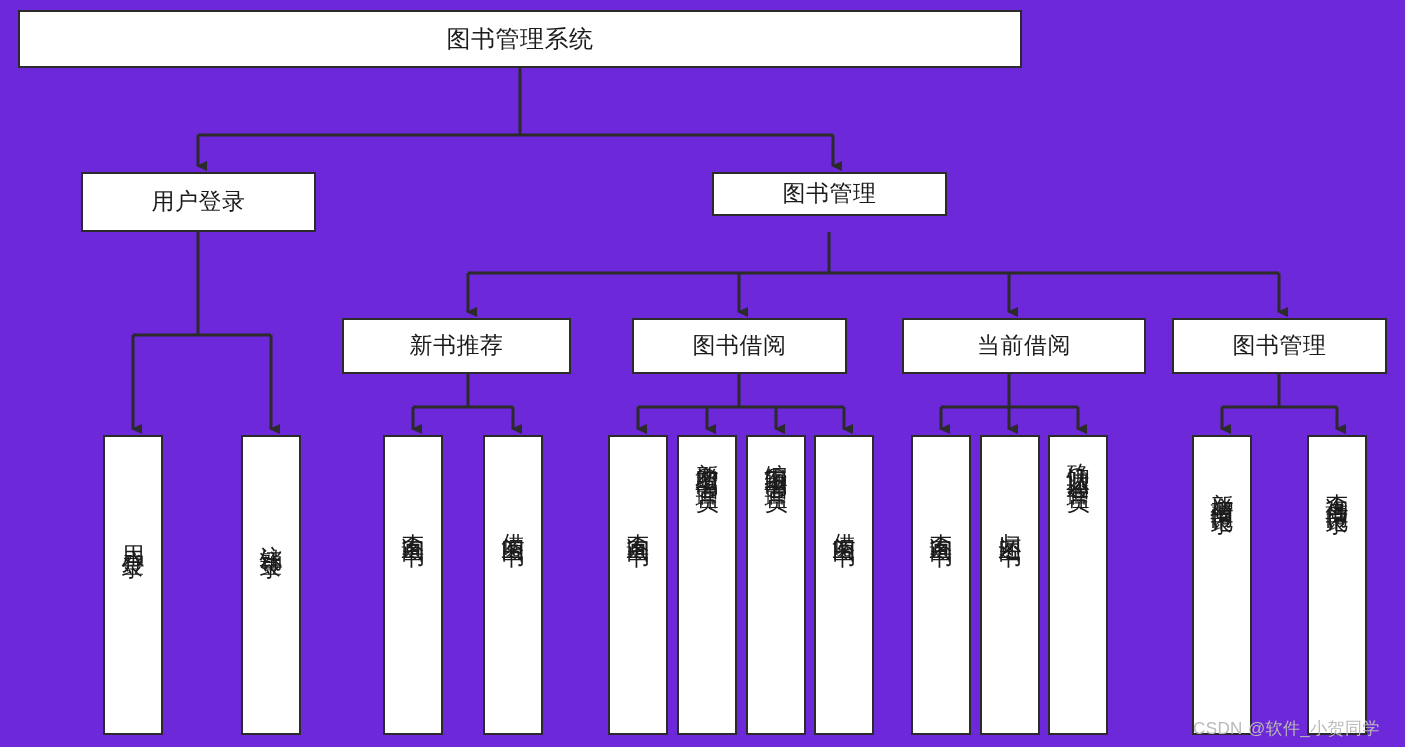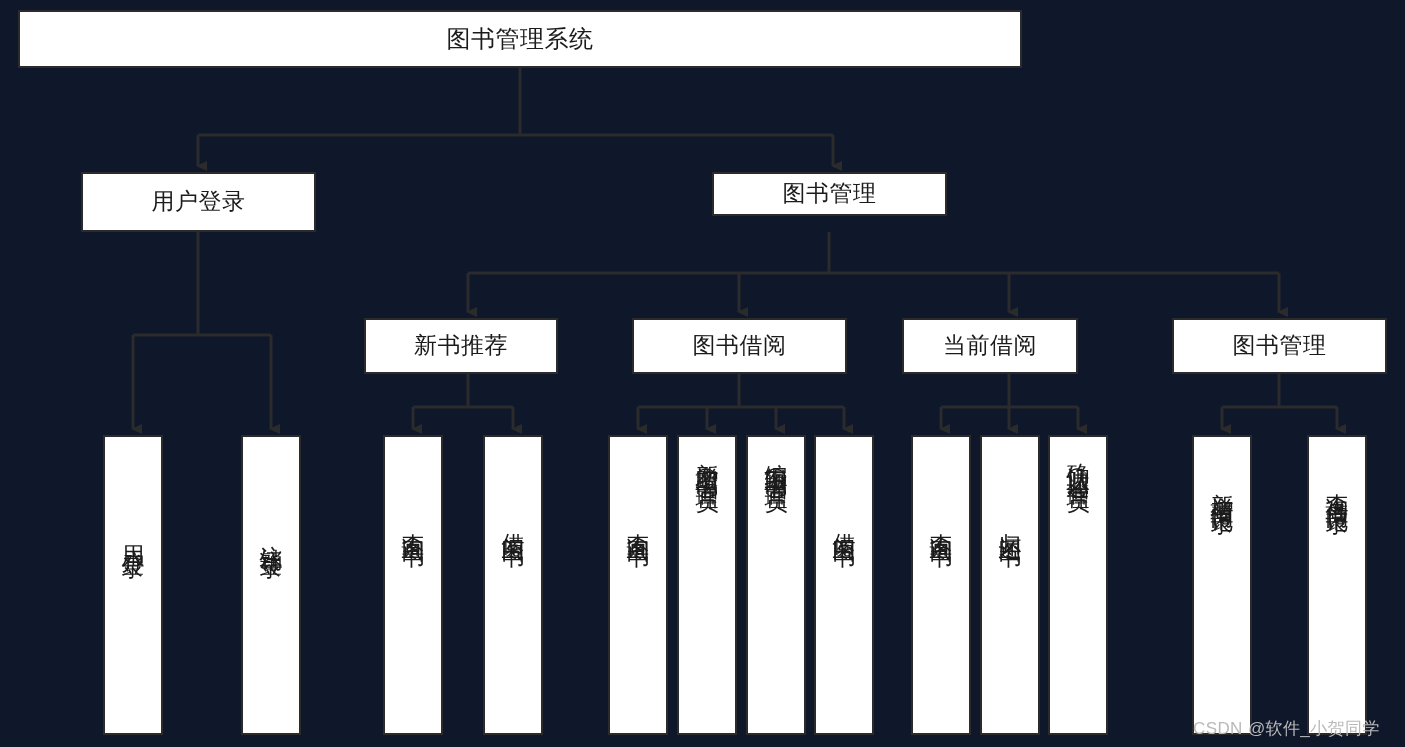--- a/index.html
+++ b/index.html
@@ -5,21 +5,21 @@
 <style>
   html,body{margin:0;padding:0;background:#ffffff;}
   body{
     font-family:"Liberation Sans","DejaVu Sans",sans-serif;
     color:#1b1b1b;
   }
   #canvas{
     position:relative;
     width:1405px;
     height:747px;
-    background:#0f172a;
+    background:#6d28d9;
     overflow:hidden;
   }
   svg.edges{
     position:absolute;
     left:0; top:0;
     width:1405px;
     height:747px;
     pointer-events:none;
   }
   .node{
@@ -127,27 +127,27 @@
     <span class="label">图书管理系统</span>
   </div>
 
   <div class="node h" style="left:81px; top:172px; width:235px; height:60px;">
     <span class="label">用户登录</span>
   </div>
   <div class="node h" style="left:712px; top:172px; width:235px; height:44px;">
     <span class="label">图书管理</span>
   </div>
 
-  <div class="node h" style="left:364px; top:318px; width:194px; height:56px;">
+  <div class="node h" style="left:342px; top:318px; width:229px; height:56px;">
     <span class="label">新书推荐</span>
   </div>
   <div class="node h" style="left:632px; top:318px; width:215px; height:56px;text-align:right;">
     <span class="label">图书借阅</span>
   </div>
-  <div class="node h" style="left:902px; top:318px; width:176px; height:56px;">
+  <div class="node h" style="left:902px; top:318px; width:244px; height:56px;">
     <span class="label">当前借阅</span>
   </div>
   <div class="node h" style="left:1172px; top:318px; width:215px; height:56px;">
     <span class="label">图书管理</span>
   </div>
 
   <div class="node v" style="left:103px; top:435px; width:60px; height:300px; padding-top:90px;">
     <span class="label">用户登录</span>
   </div>
   <div class="node v" style="left:241px; top:435px; width:60px; height:300px; padding-top:90px;">

